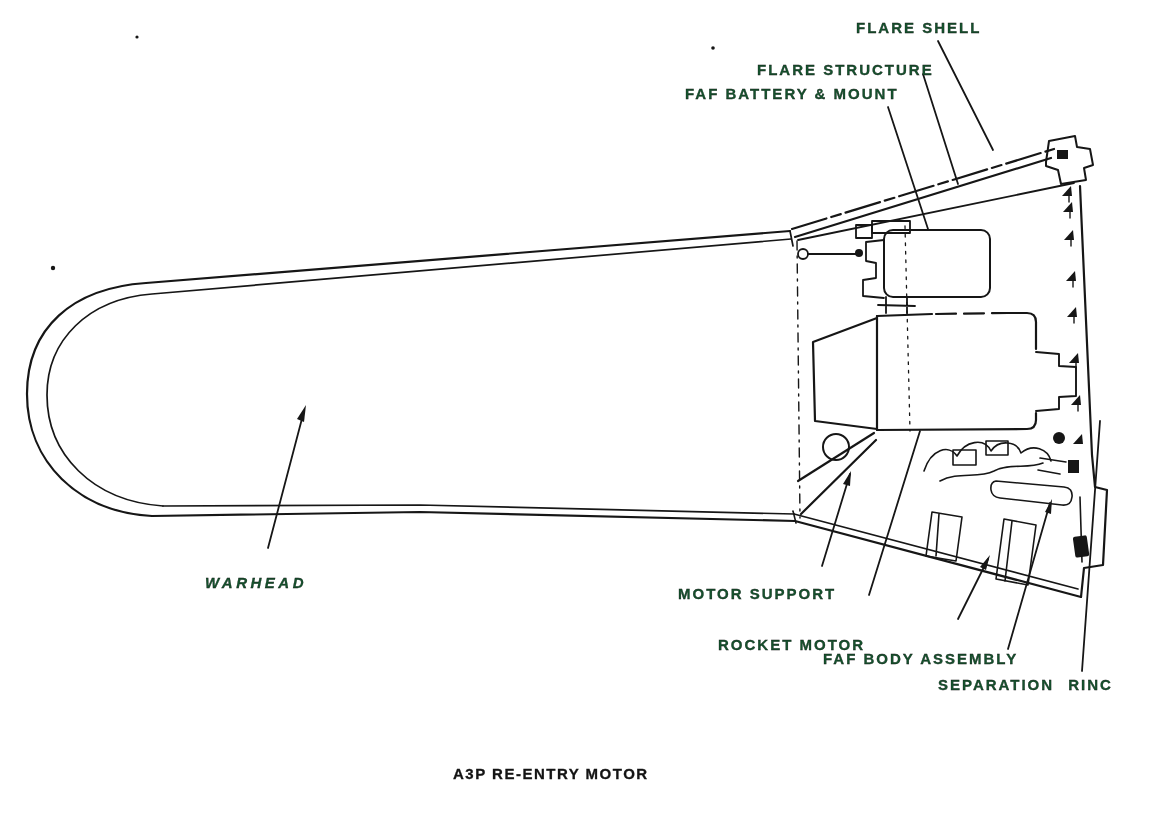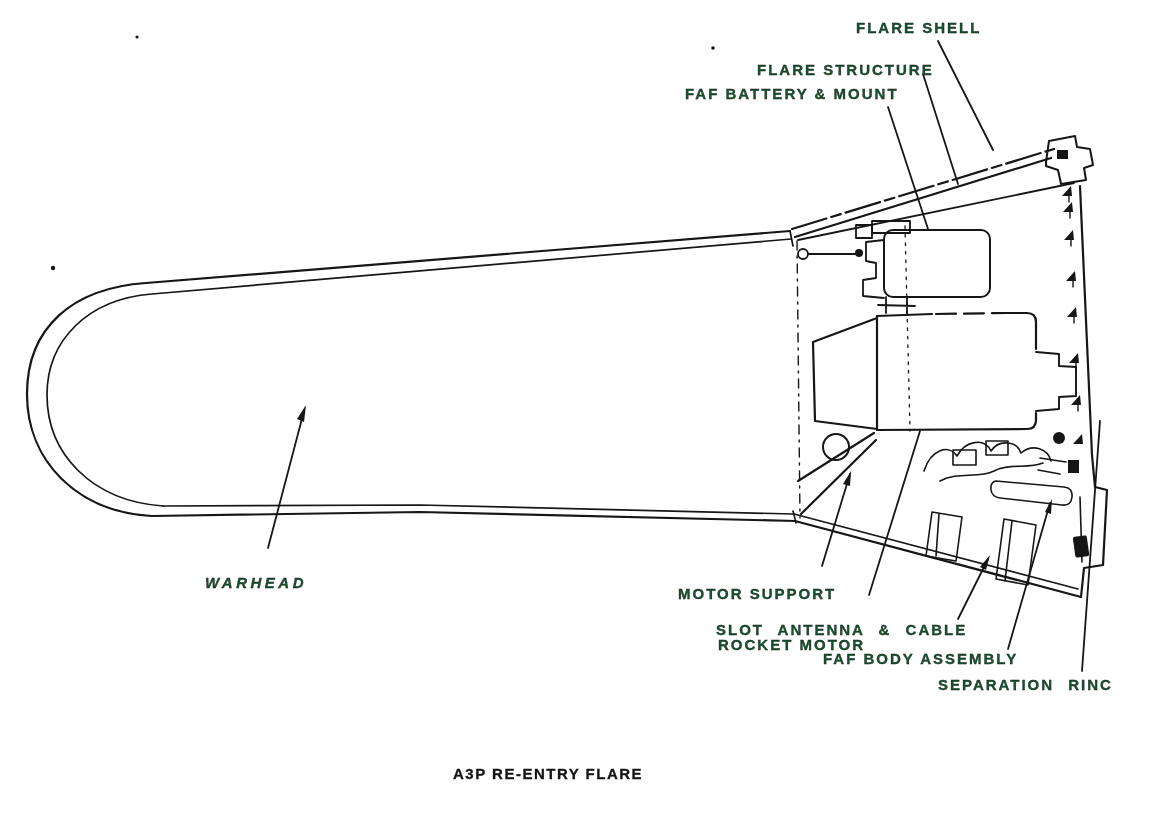--- a/index.html
+++ b/index.html
@@ -163,21 +163,20 @@
   <div class="lbl" style="left:757px;top:62px;">FLARE STRUCTURE</div>
 
   <div class="lbl" style="left:670px;top:86px;margin-left:15px;">FAF BATTERY &amp; MOUNT</div>
 
   <div class="lbl wide" style="left:205px;top:575px;font-style:italic;">WARHEAD</div>
 
   <div class="lbl" style="left:678px;top:566px;margin-top:20px;">MOTOR SUPPORT</div>
 
   <div class="lbl" style="left:718px;top:597px;margin-top:40px;">ROCKET MOTOR</div>
 
-  <div class="lbl ws" style="left:716px;top:622px;">SLOT ANTENNA &amp; CABLE</div>
 
   <div class="lbl" style="left:823px;top:651px;">FAF BODY ASSEMBLY</div>
 
   <div class="lbl ws" style="left:938px;top:677px;text-align:center;">SEPARATION RINC</div>
 
-  <div class="caption" style="left:453px;top:766px;">A3P RE-ENTRY FLARE</div>
+  <div class="caption" style="left:453px;top:766px;">A3P RE-ENTRY MOTOR</div>
 
 </div>
 
 </body></html>

